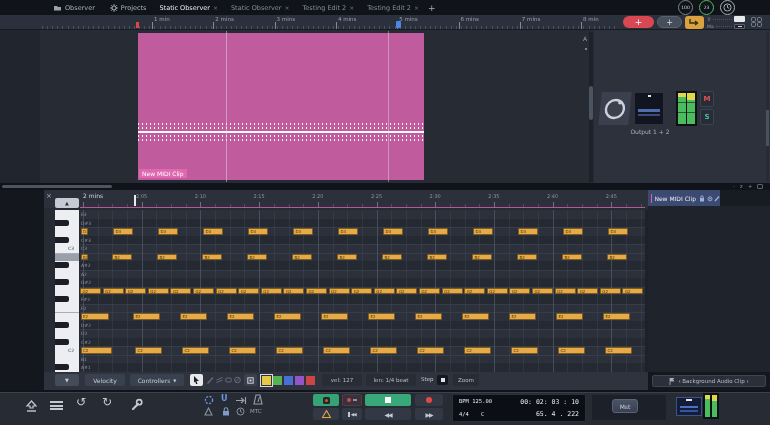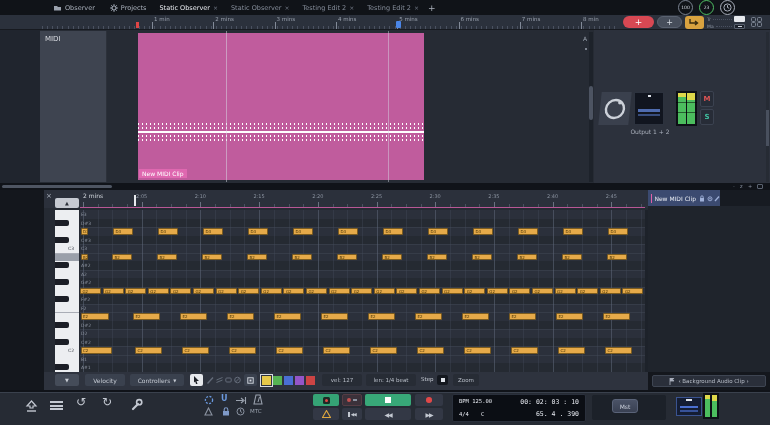--- a/index.html
+++ b/index.html
@@ -236,23 +236,20 @@
           <rect x="0.5" y="0.5" width="4" height="4" rx="1" fill="none" stroke="#7a8290"></rect>
           <rect x="6.5" y="0.5" width="4" height="4" rx="1" fill="none" stroke="#7a8290"></rect>
           <rect x="0.5" y="5.5" width="4" height="4" rx="1" fill="none" stroke="#7a8290"></rect>
           <rect x="6.5" y="5.5" width="4" height="4" rx="1" fill="none" stroke="#7a8290"></rect>
         </svg>
       </span>
   </div>
 
   <div class="t" style="left:0;top:30px;width:594px;height:153px;background:#262b34"></div>
   <div class="t" style="left:0;top:30px;width:40px;height:153px;background:#20252e"></div>
-  <div class="t" style="left:40px;top:31px;width:67px;height:151px;background:#3e4450;border-right:1px solid #2c313a">
-    <div style="position:absolute;left:5px;top:4px;font-size:7px;color:#d9dce2">MIDI</div>
-  </div>
 
   <div class="t" style="left:138px;top:33px;width:286px;height:147px;background:#c05c9d">
     <div style="position:absolute;left:0;top:89.5px;width:100%;height:2px;background-image:repeating-linear-gradient(90deg,#ffffff 0 1.5px,transparent 1.5px 4px)"></div>
     <div style="position:absolute;left:0;top:93.5px;width:100%;height:2px;background-image:repeating-linear-gradient(90deg,#ffffff 0 1.5px,transparent 1.5px 4px)"></div>
     <div style="position:absolute;left:0;top:97.5px;width:100%;height:2px;background:#fff"></div>
     <div style="position:absolute;left:0;top:102px;width:100%;height:2px;background-image:repeating-linear-gradient(90deg,#ffffff 0 1.5px,transparent 1.5px 4px)"></div>
     <div style="position:absolute;left:0;top:106px;width:100%;height:2px;background-image:repeating-linear-gradient(90deg,#ffffff 0 1.5px,transparent 1.5px 4px)"></div>
     <div style="position:absolute;left:1px;bottom:2px;background:#df68b0;padding:1px 3px;font-size:6px;color:#fff;white-space:nowrap">New MIDI Clip</div>
   </div>
 
@@ -711,21 +708,21 @@
     <span style="font-size:4.5px;color:#c3c8d1;letter-spacing:-1px">◀◀</span>
   </div>
   <div class="t ctr" style="left:365px;top:408px;width:46px;height:12px;background:#333845;border-radius:2px;font-size:6px;color:#c3c8d1;letter-spacing:-1px">◀◀</div>
   <div class="t ctr" style="left:415px;top:408px;width:28px;height:12px;background:#333845;border-radius:2px;font-size:6px;color:#c3c8d1;letter-spacing:-1px">▶▶</div>
 
   <div class="t" style="left:452px;top:394px;width:134px;height:28px;background:#0b0e14;border:1px solid #2a303c;border-radius:2px">
     <div class="mono" style="position:absolute;left:6px;top:3px;font-size:5.5px;color:#e6e9f0">BPM 125.00</div>
     <div class="mono" style="position:absolute;left:6px;top:16px;font-size:5.5px;color:#e6e9f0">4/4</div>
     <div class="mono" style="position:absolute;left:28px;top:16px;font-size:5.5px;color:#e6e9f0">C</div>
     <div class="mono" style="position:absolute;right:6px;top:2.5px;font-size:6.5px;color:#e6e9f0">00: 02: 03 : 10</div>
-    <div class="mono" style="position:absolute;right:6px;top:15px;font-size:6.5px;color:#e6e9f0">65. 4 . 390</div>
+    <div class="mono" style="position:absolute;right:6px;top:15px;font-size:6.5px;color:#e6e9f0">65. 4 . 222</div>
   </div>
 
   <div class="t" style="left:592px;top:395px;width:74px;height:25px;background:#1c2129;border-radius:2px"></div>
   <div class="t ctr" style="left:612px;top:399px;width:26px;height:14px;background:linear-gradient(#4a5266,#394052);border:1px solid #5a6378;border-radius:3px;font-size:6px;color:#ced3de">Mst</div>
   <div class="t" style="left:676px;top:397px;width:26px;height:19px;background:#141d33;border:1px solid #3a5390">
     <div style="position:absolute;left:9px;top:1px;width:6px;height:1.5px;background:#dfe3ea"></div>
     <div style="position:absolute;left:3px;top:8px;width:18px;height:2px;background:#4a6fd0"></div>
     <div style="position:absolute;left:3px;top:12px;width:18px;height:1.5px;background:rgba(74,111,208,.65)"></div>
   </div>
   <div class="t" style="left:703px;top:393px;width:16px;height:26px;background:#0d1016">

